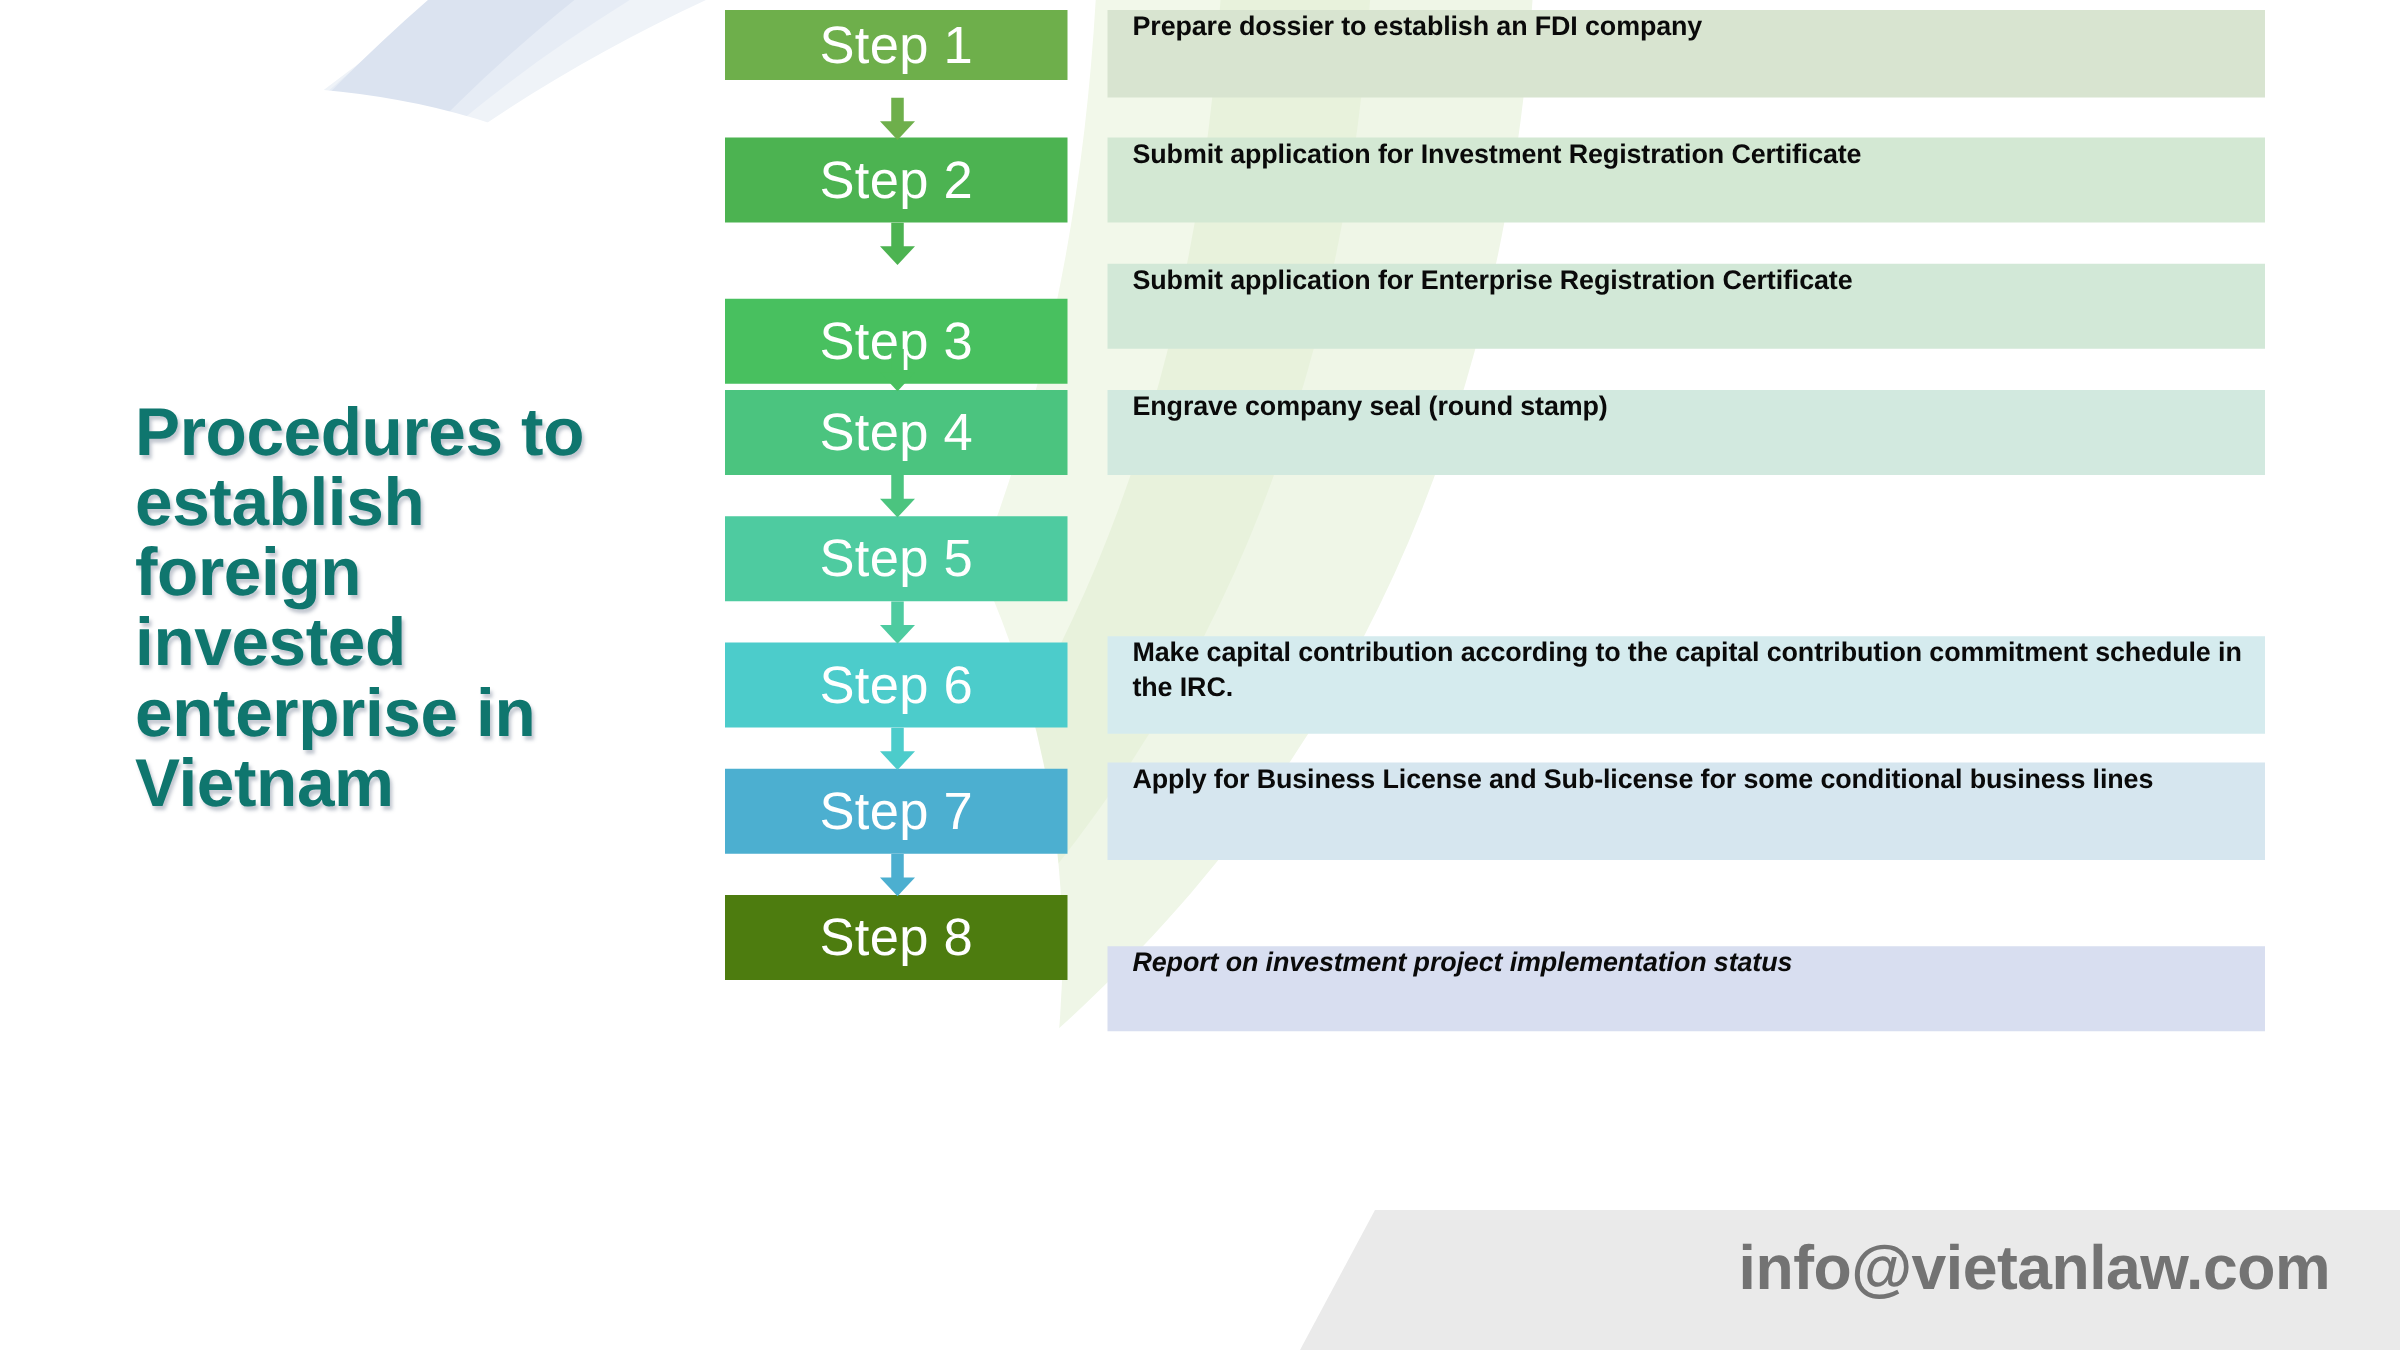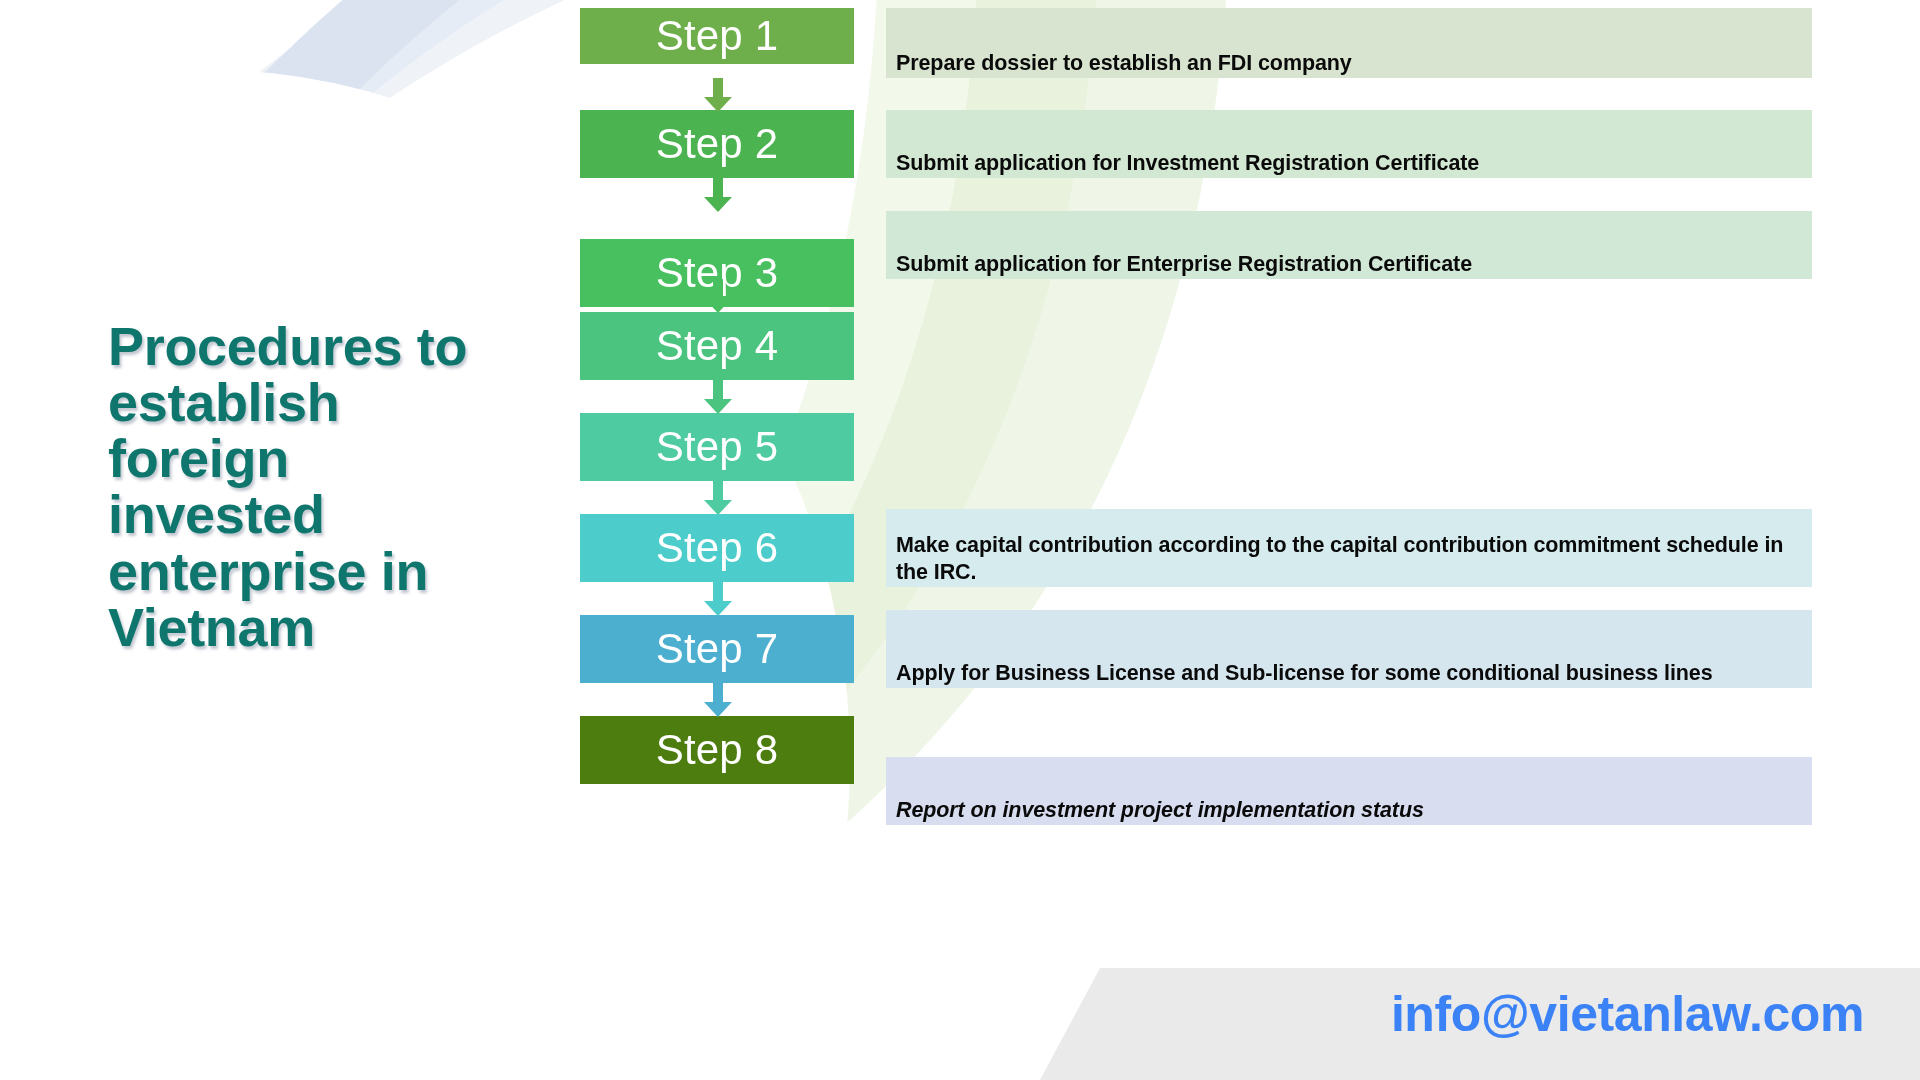--- a/index.html
+++ b/index.html
@@ -51,23 +51,23 @@
     line-height:1;
     letter-spacing:0.2px;
     white-space:nowrap;
   }
 
   .desc-box{
     position:absolute;
     left:886px;
     width:926px;
     display:flex;
-    align-items:flex-end;
+    align-items:flex-start;
     box-sizing:border-box;
-    padding-left:10px;
+    padding-left:20px;
     padding-right:14px;
   }
   .desc-text{
     color:#0a0a0a;
     font-size:21.5px;
     font-weight:bold;
     line-height:1.28;
     letter-spacing:-0.1px;
   }
 
@@ -156,20 +156,23 @@
       <span class="desc-text">Submit application for Enterprise Registration Certificate</span>
     </div>
     <svg class="arrow" style="left:698px;top:279px;width:40px;height:36px;" viewBox="0 0 40 36" xmlns="http://www.w3.org/2000/svg">
       <rect x="15" y="0" width="10" height="20" fill="#48C05F"></rect>
       <polygon points="6,19 34,19 20,34" fill="#48C05F"></polygon>
     </svg>
 
     <div class="step-box" style="top: 312px; height: 68px; background: rgb(75, 196, 127);">
       <span class="step-label">Step 4</span>
     </div>
+    <div class="desc-box" style="top: 312px; height: 68px; background: rgb(210, 233, 223);">
+      <span class="desc-text">Engrave company seal (round stamp)</span>
+    </div>
     <svg class="arrow" style="left:698px;top:380px;width:40px;height:36px;" viewBox="0 0 40 36" xmlns="http://www.w3.org/2000/svg">
       <rect x="15" y="0" width="10" height="20" fill="#4BC47F"></rect>
       <polygon points="6,19 34,19 20,34" fill="#4BC47F"></polygon>
     </svg>
 
     <div class="step-box" style="top: 413px; height: 68px; background: rgb(78, 203, 160);">
       <span class="step-label">Step 5</span>
     </div>
     <svg class="arrow" style="left:698px;top:481px;width:40px;height:36px;" viewBox="0 0 40 36" xmlns="http://www.w3.org/2000/svg">
       <rect x="15" y="0" width="10" height="20" fill="#4ECBA0"></rect>
@@ -200,15 +203,15 @@
 
     <div class="step-box" style="top: 716px; height: 68px; background: #4d7c0f;">
       <span class="step-label">Step 8</span>
     </div>
     <div class="desc-box" style="top: 757px; height: 68px; background: rgb(216, 222, 240); font-style: italic;">
       <span class="desc-text">Report on investment project implementation status</span>
     </div>
 
   </div>
 
-  <div id="footer-email" style="color: #3b82f6;">info@vietanlaw.com</div>
+  <div id="footer-email" style="color: #737373;">info@vietanlaw.com</div>
 
 </div>
 
 </body></html>

